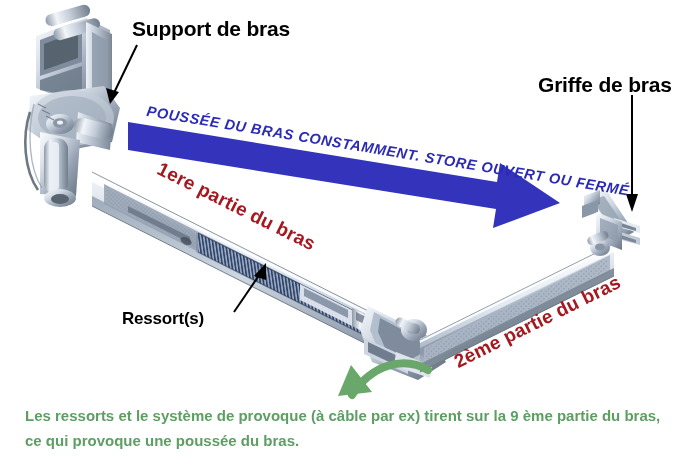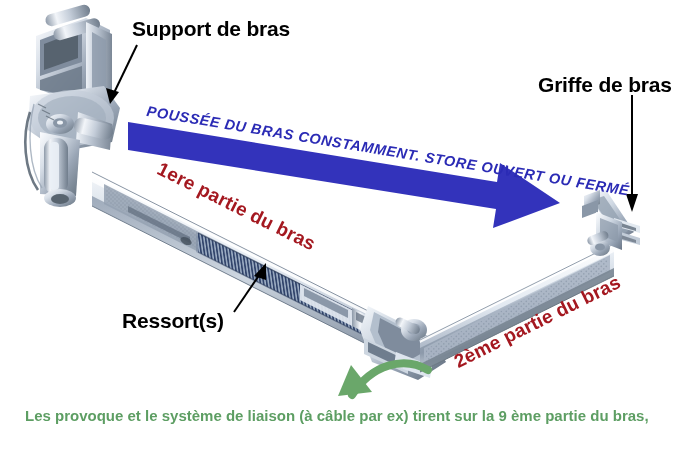--- a/index.html
+++ b/index.html
@@ -29,21 +29,21 @@
   }
   
   .callout {
     font-weight: bold;
     color: #000000;
     font-size: 21px;
     letter-spacing: -0.2px;
   }
   #label-support-de-bras { left: 132px; top: 18px; }
   #label-griffe-de-bras  { left: 538px; top: 74px; }
-  #label-ressorts        { left: 122px; top: 310px; font-size: 21px; }
+  #label-ressorts        { left: 122px; top: 310px; font-size: 17px; }
 
   
   .red-label {
     color: #a41820;
     font-weight: bold;
     font-size: 19px;
     letter-spacing: 0.2px;
   }
   #label-1ere-partie {
     left: 163px;
@@ -329,16 +329,17 @@
 
   <div class="lbl callout" id="label-ressorts">Ressort(s)</div>
 
   <div class="lbl red-label" id="label-1ere-partie">1ere partie du bras</div>
 
   <div class="lbl red-label" id="label-2eme-partie">2ème partie du bras</div>
 
   <div class="lbl" id="label-poussee">POUSSÉE DU BRAS CONSTAMMENT. STORE OUVERT OU FERMÉ</div>
 
   <div id="caption">
-    <span>Les provoque et le système de liaison </span><span class="ital">(à câble par ex)</span><span> tirent sur la 9 ème partie du bras,</span><br>
+    <span>Les ressorts et le système de provoque </span><span class="ital">(à câble par ex)</span><span> tirent sur la 9 ème partie du bras,</span><br>
+    <span>ce qui provoque une poussée du bras.</span>
   </div>
 
 </div>
 
 </body></html>

